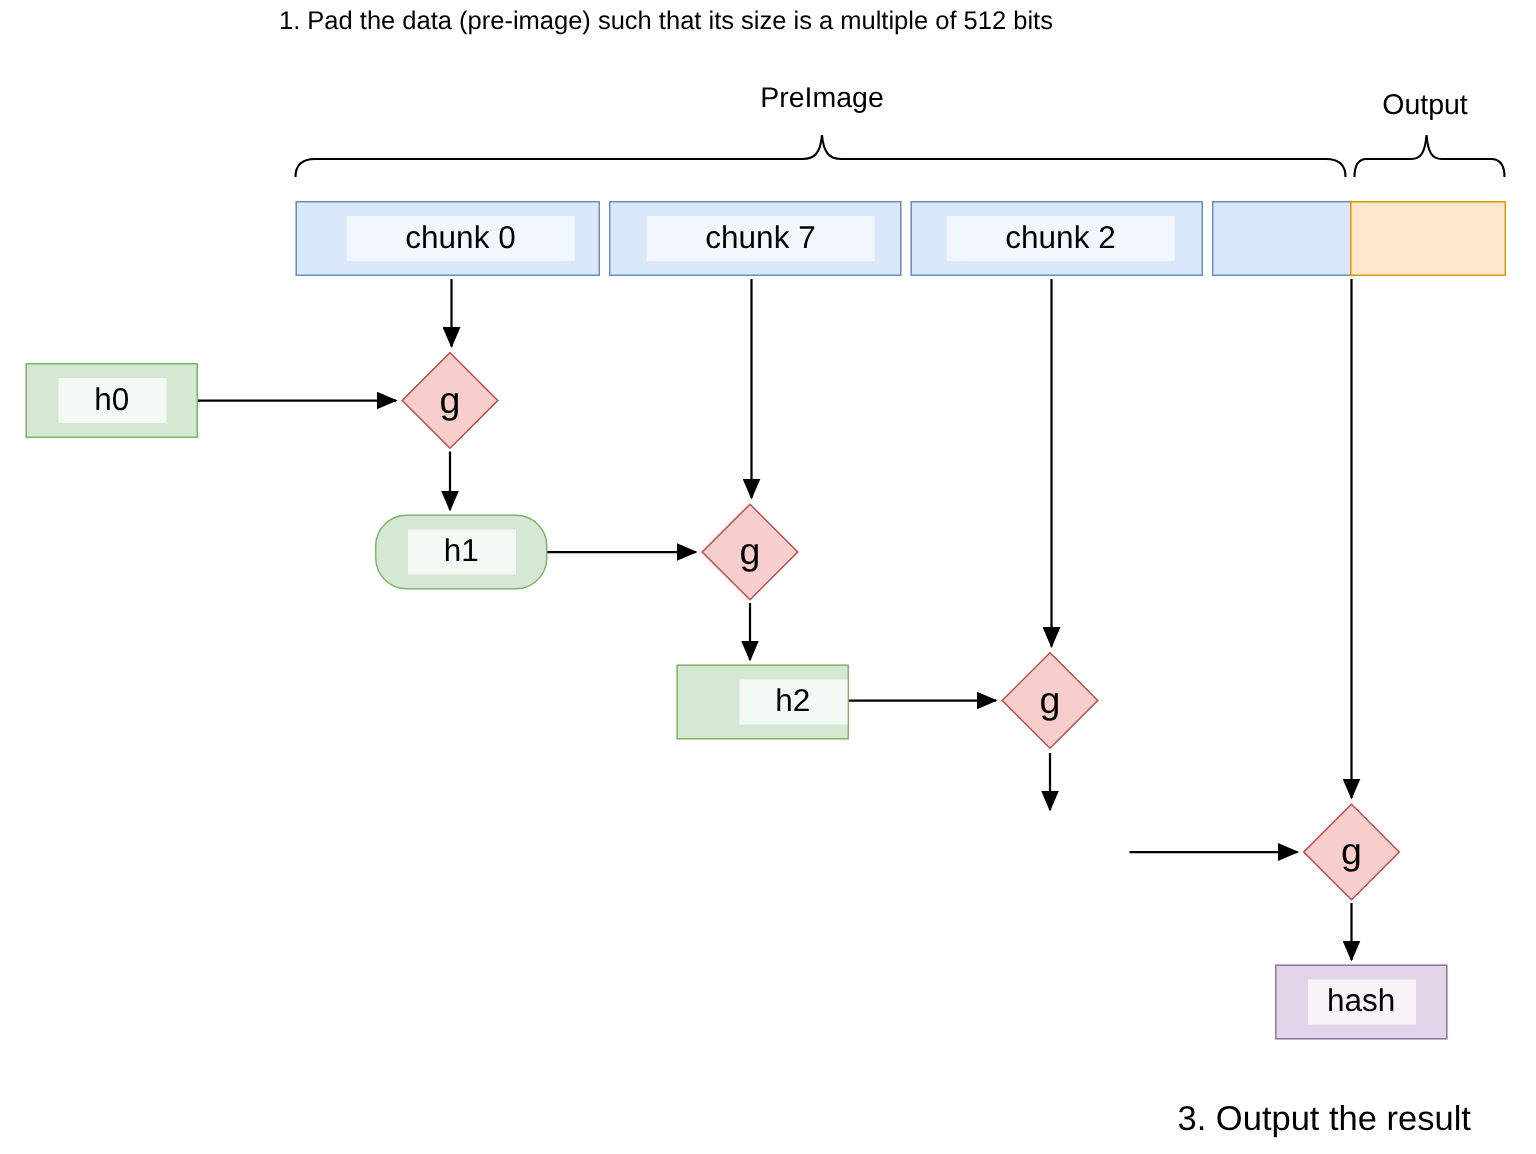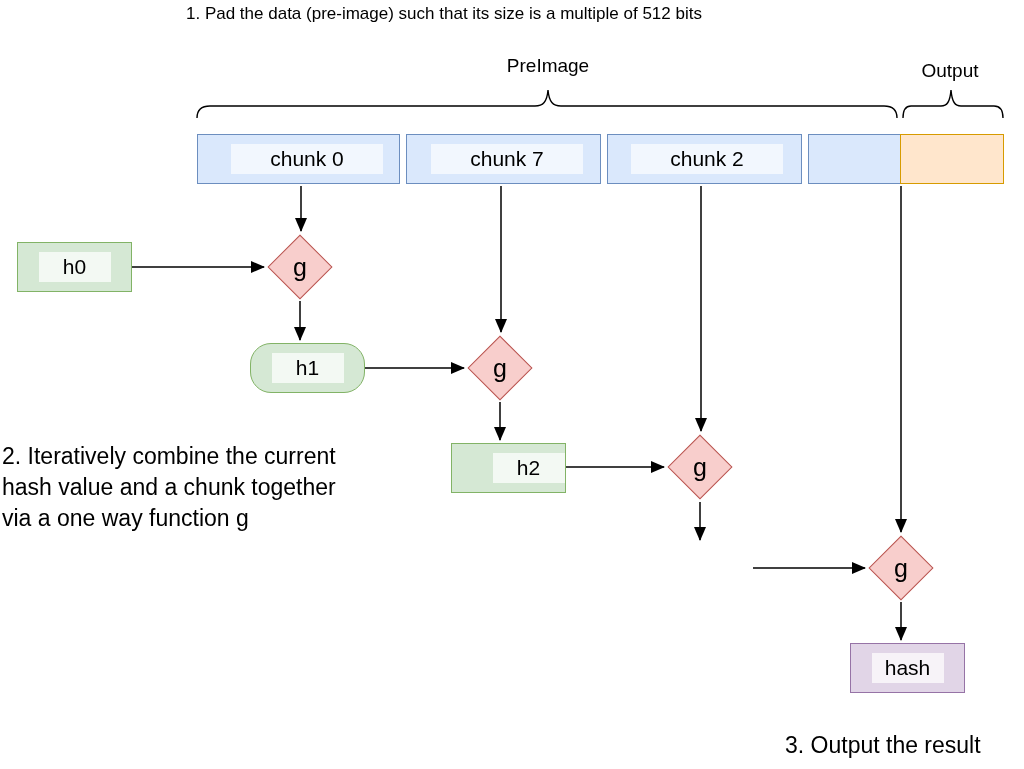--- a/index.html
+++ b/index.html
@@ -40,23 +40,20 @@
     position:absolute;inset:0;display:flex;align-items:center;justify-content:center;
     font-size:25px;
   }
 </style>
 </head>
 <body>
 
 <div id="canvas">
 
   <div class="txt title-text" style="left:186px;top:4px;">1. Pad the data (pre-image) such that its size is a multiple of 512 bits</div>
-  <div class="txt step-text" style="left:2px;top:441px;">2. Iteratively combine the current
-hash value and a chunk together
-via a one way function g</div>
   <div class="txt step-text" style="left:785px;top:730px;">3. Output the result</div>
 
   <div class="brace-label" style="left:548px;top:55px;">PreImage</div>
   <div class="brace-label" style="left:950px;top:60px;">Output</div>
 
   <div class="seg" style="left:197px;width:203px;"></div>
   <div class="seg" style="left:406px;width:195px;"></div>
   <div class="seg" style="left:607px;width:195px;"></div>
   <div class="seg" style="left:808px;width:196px;"></div>
   <div class="padbox" style="left:900px;width:104px;"></div>

